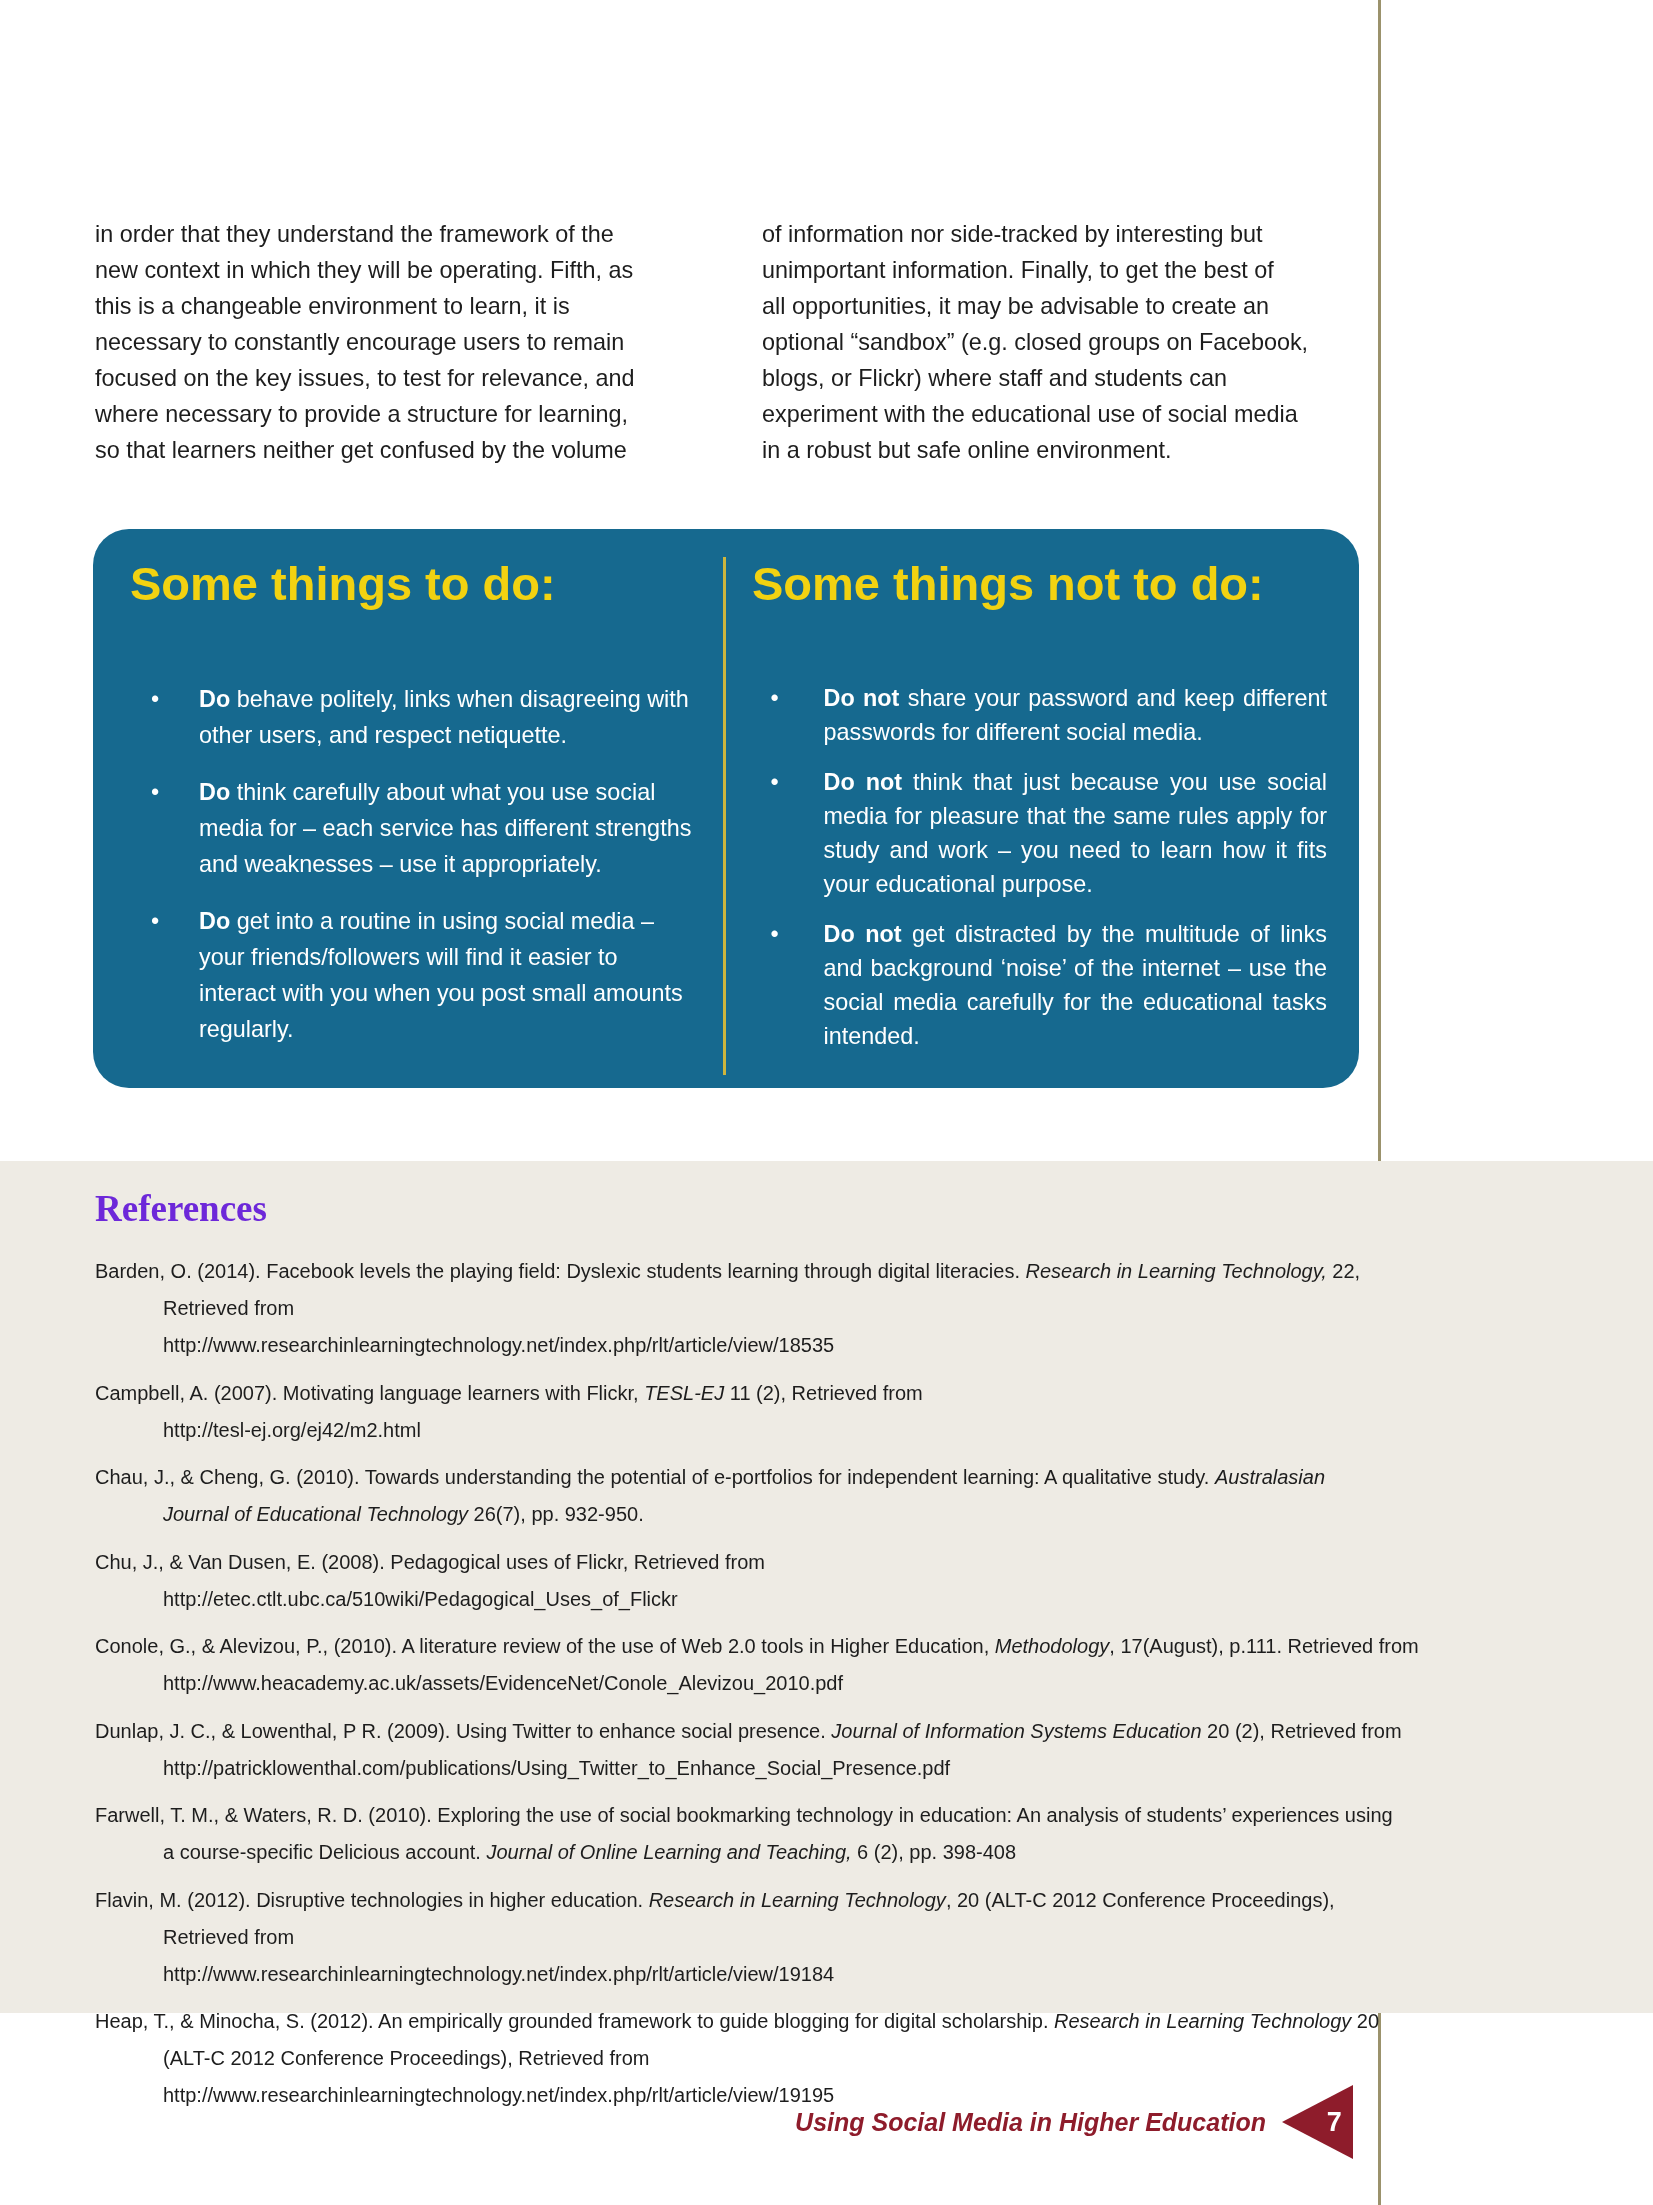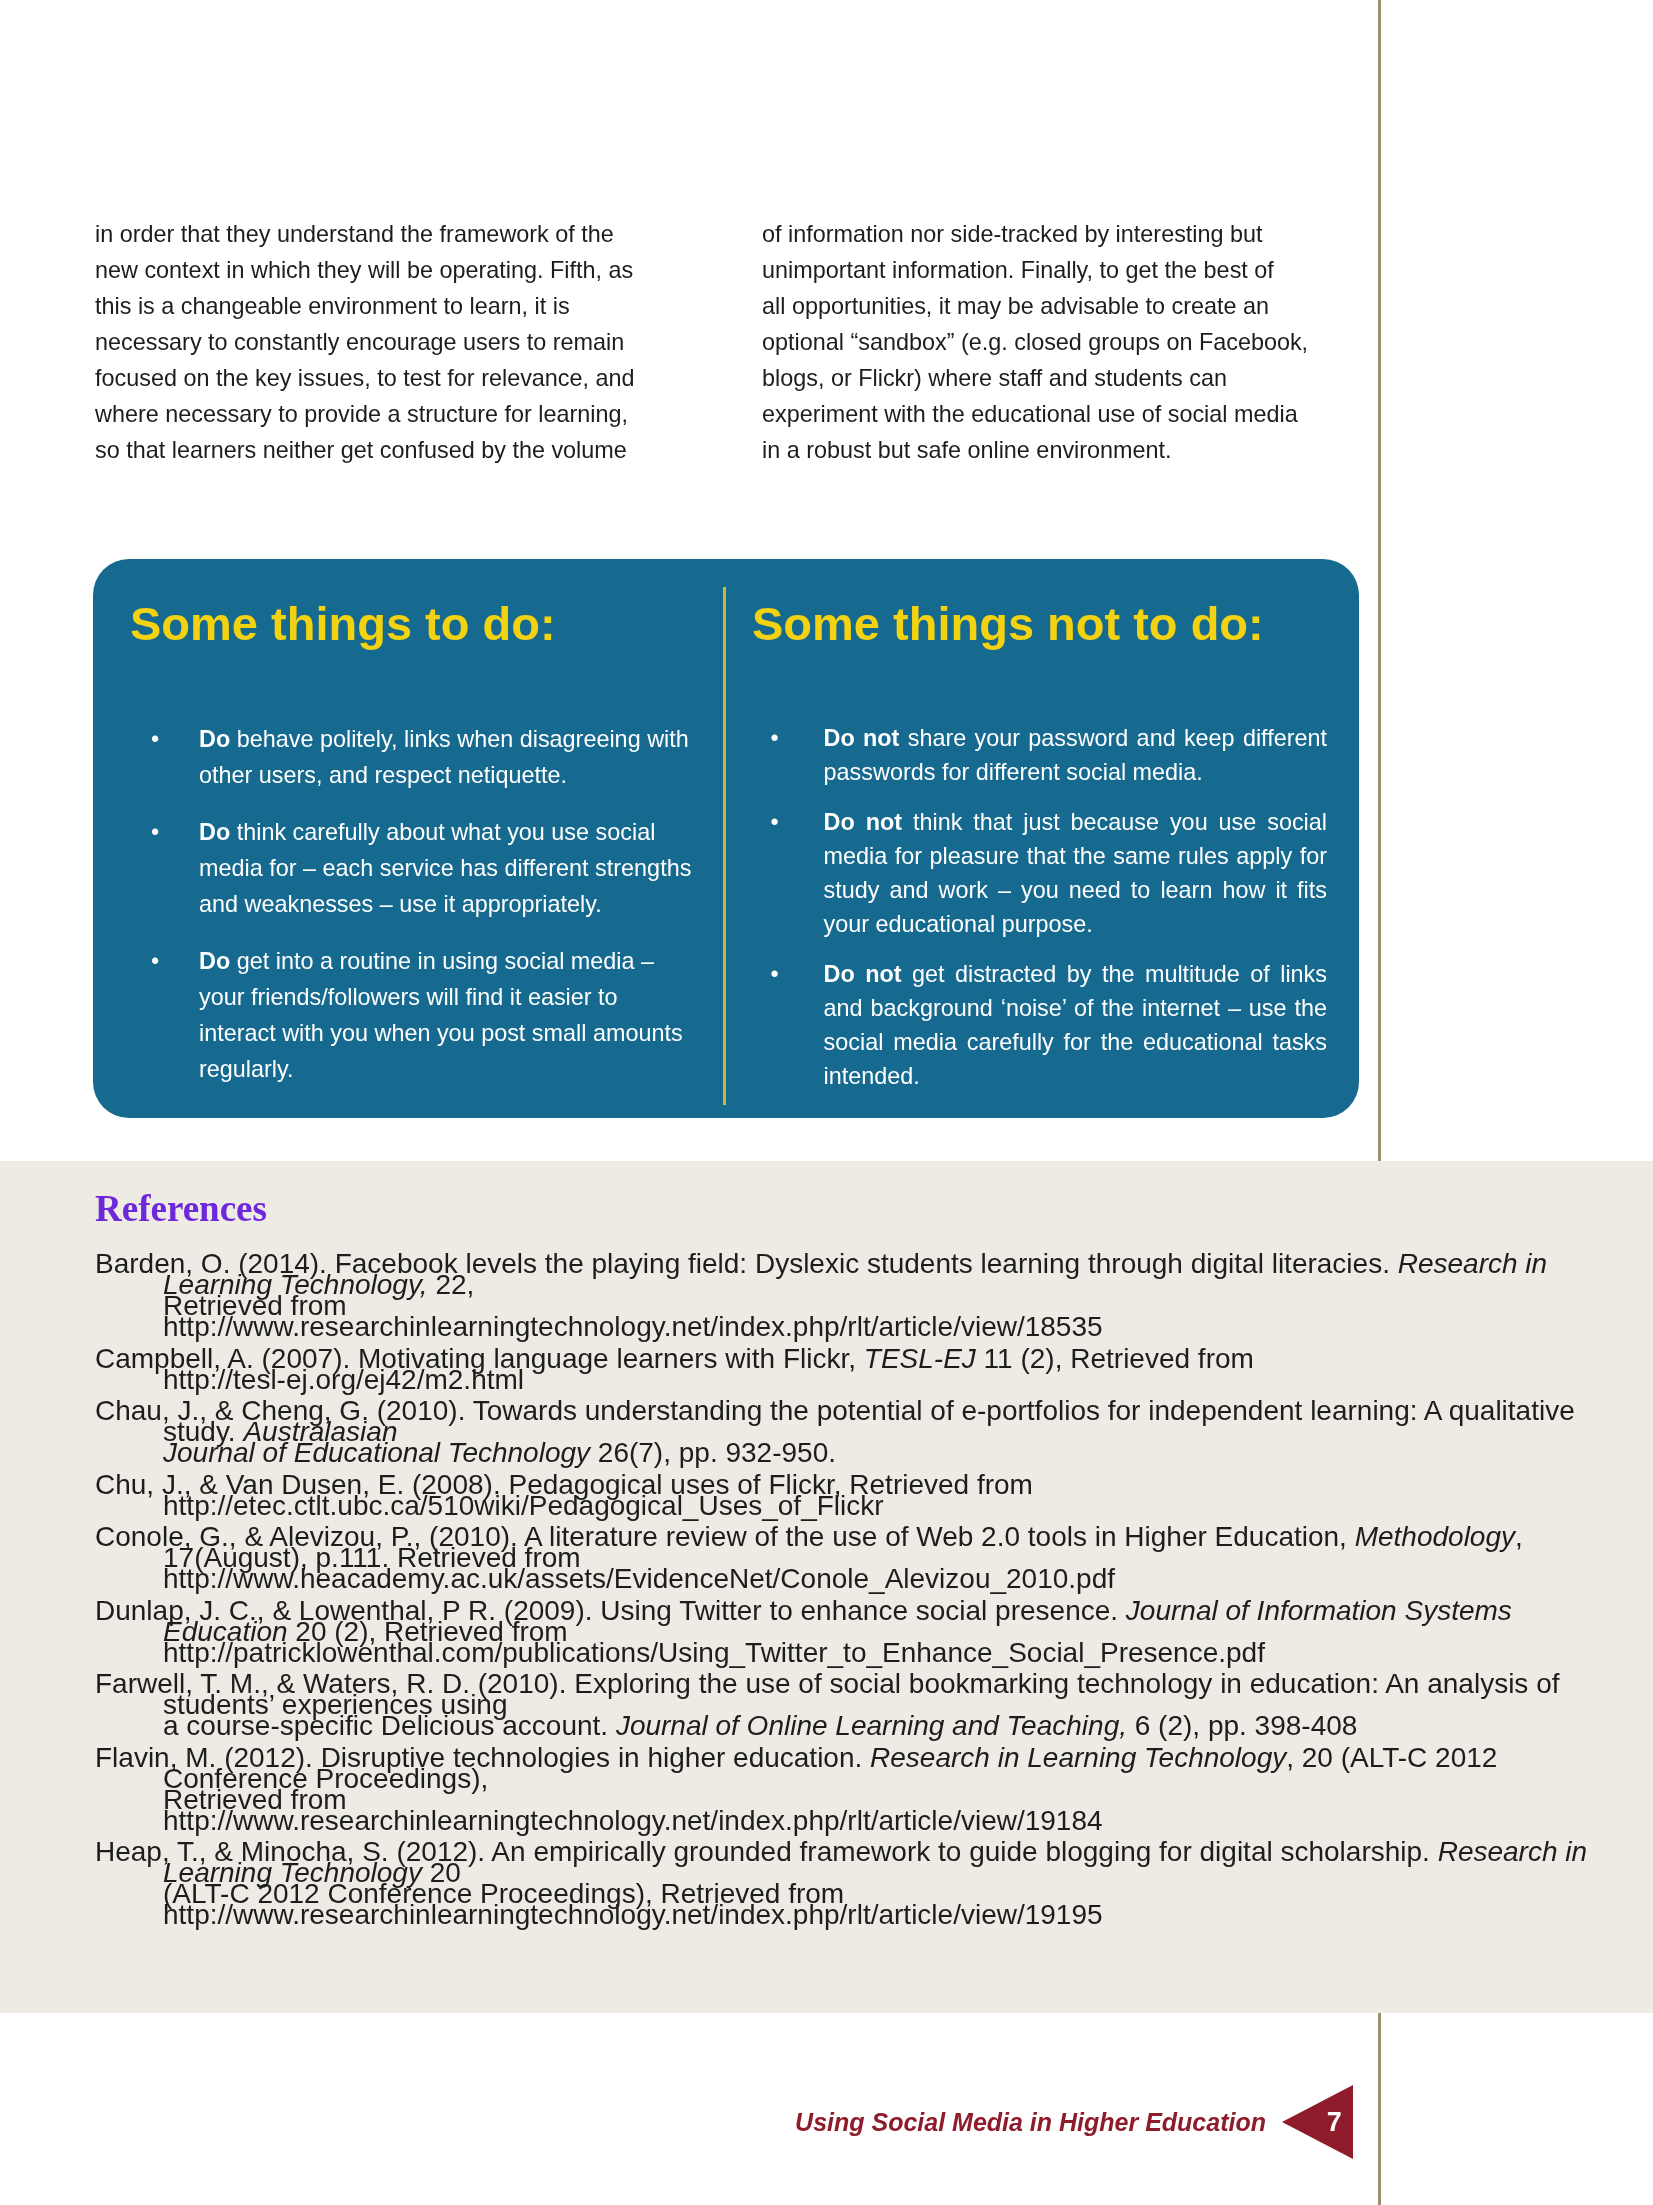--- a/index.html
+++ b/index.html
@@ -10,42 +10,42 @@
   
   .edge-rule{position:absolute;left:1378px;top:0;width:3.2px;height:2205px;background:#9b926c;z-index:1;}
 
   
   .intro{position:absolute;top:216px;left:95px;width:1281px;display:flex;gap:47px;z-index:2;}
   .introcol{margin:0;font-size:23.4px;line-height:36px;white-space:pre-line;}
   .introcol.c1{width:620px;}
   .introcol.c2{width:607px;}
 
   
-  .dobox{position:absolute;left:93px;top:559px;width:1266px;height:559px;background:#16698f;
-         border-radius:36px;color:#ffffff;display:flex;z-index:2;box-sizing:border-box;align-items:center;}
+  .dobox{position:absolute;left:93px;top:529px;width:1266px;height:559px;background:#16698f;
+         border-radius:36px;color:#ffffff;display:flex;z-index:2;box-sizing:border-box;}
   .panel-divider{position:absolute;left:630px;top:27.5px;width:3.2px;height:518px;background:#cdb53d;}
   .docol{box-sizing:border-box;padding-top:29px;}
   .docol.left{width:630px;padding-left:37px;padding-right:27px;}
   .docol.right{width:636px;padding-left:29px;padding-right:32px;}
   .paneltitle{margin:0 0 71px 0;font-size:47px;line-height:52px;font-weight:700;color:#f2d211;white-space:nowrap;}
   .bullet{display:flex;}
   .docol.left  .bullet{margin-left:21px;margin-bottom:21px;}
   .docol.right .bullet{margin-left:18.6px;margin-bottom:16px;}
   .dot{flex:0 0 48px;font-size:23.4px;line-height:36px;}
   .docol.right .dot{flex-basis:53px;line-height:34px;}
   .btext{font-size:23.4px;line-height:36px;}
   .docol.right .btext{line-height:34px;text-align:justify;}
   .btext b{font-weight:700;}
 
   
   .refband{position:absolute;left:0;top:1161px;width:1654px;height:852px;background:#eeebe4;z-index:2;}
   .refs-title{margin:24px 0 0 95px;font-family:"Liberation Serif",serif;font-size:37px;line-height:47px;
               font-weight:700;color:#6d28d9;}
   .reflist{margin:21px 0 0 95px;width:1502px;}
-  .ref{margin:0 0 10.5px 0;font-size:28px;line-height:21px;white-space:pre-line;
+  .ref{margin:0 0 10.5px 0;font-size:20px;line-height:37px;white-space:pre-line;
        padding-left:68px;text-indent:-68px;}
   .ref em{font-style:italic;}
 
   
   .footer{position:absolute;top:2085px;left:0;width:1353px;height:74px;display:flex;align-items:center;
           justify-content:flex-end;gap:16px;z-index:3;}
   .ftitle{font-style:italic;font-weight:600;font-size:25px;color:#8e1c2b;}
   .pagetri{position:relative;width:71px;height:74px;flex:0 0 auto;}
   .tri{position:absolute;left:0;top:0;width:100%;height:100%;background:#8e1c2b;
        clip-path:polygon(0 50%,100% 0,100% 100%);}

